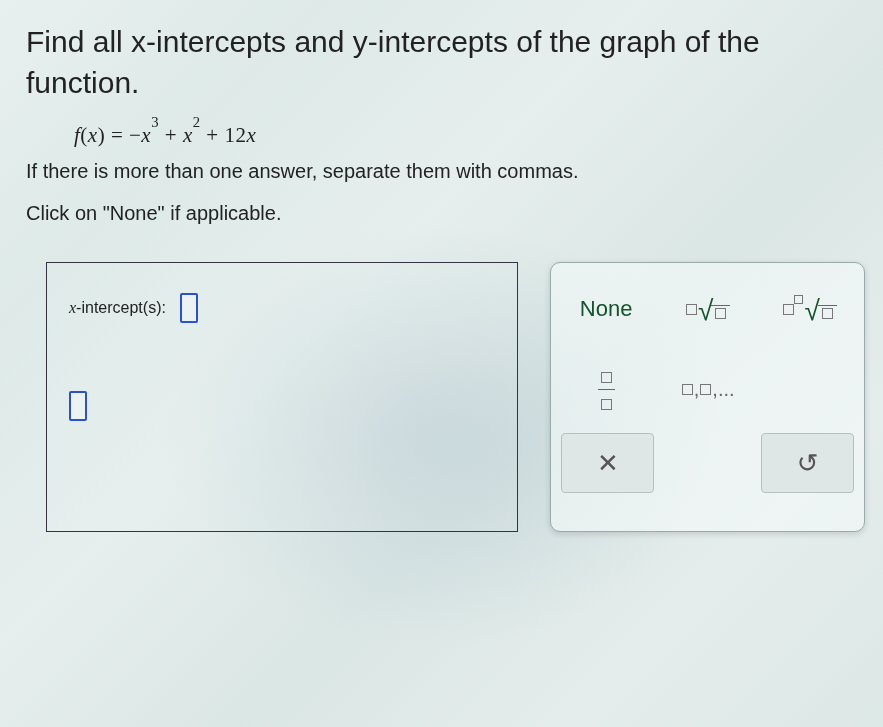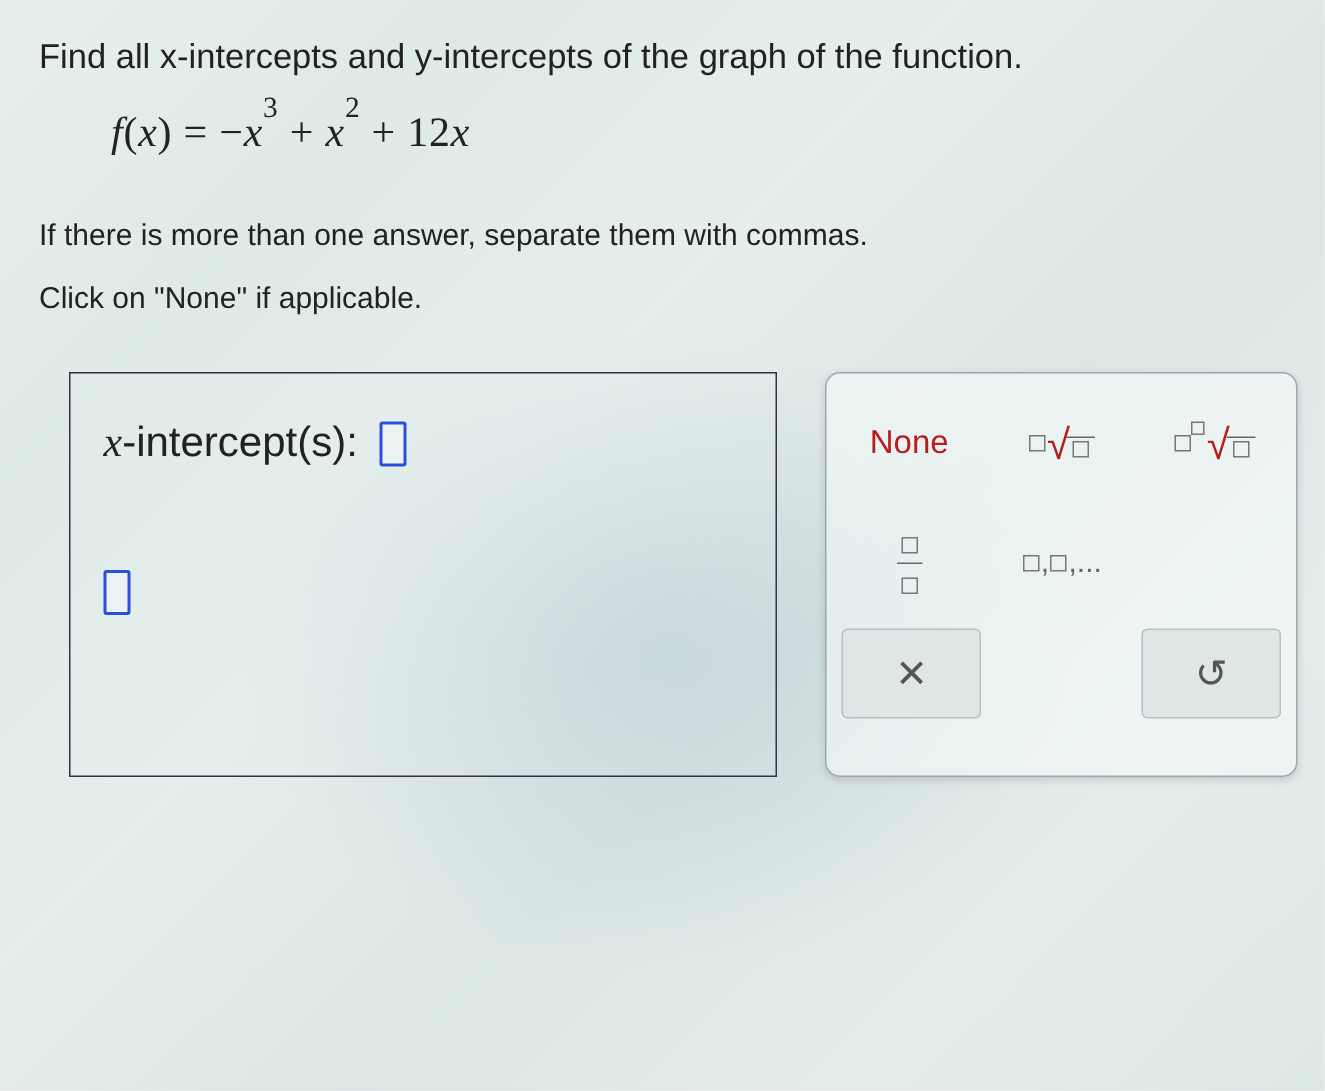--- a/index.html
+++ b/index.html
@@ -12,29 +12,29 @@
     background:
       radial-gradient(ellipse 400px 300px at 50% 60%, rgba(180,200,210,0.5), rgba(230,240,240,0.2) 70%),
       linear-gradient(135deg, #e8f0ee 0%, #dce8e6 20%, #e6eeec 40%, #d8e4e2 60%, #e4ecea 80%, #dae6e4 100%);
     color: #222;
     overflow: hidden;
   }
   .page {
     padding: 22px 18px 0 26px;
   }
   .question-line {
-    font-size: 23px;
+    font-size: 30px;
     line-height: 1.35;
     margin-bottom: 18px;
   }
   .equation {
-    font-size: 28px;
+    font-size: 21px;
     font-family: "Times New Roman", serif;
     font-style: italic;
-    margin: 10px 0 37px 48px;
+    margin: 10px 0 8px 48px;
     letter-spacing: 0.5px;
   }
   .equation .upright { font-style: normal; }
   .equation sup { font-size: 0.7em; position: relative; top: -0.45em; font-style: normal; }
   .instr {
     font-size: 20px;
     line-height: 1.5;
     margin-bottom: 12px;
   }
   .work-area {
@@ -48,21 +48,21 @@
     width: 480px;
     height: 270px;
     padding: 30px 22px 0 22px;
     background: rgba(255,255,255,0.05);
   }
   .answer-row {
     display: flex;
     align-items: center;
     gap: 14px;
     margin-bottom: 68px;
-    font-size: 28px;
+    font-size: 16px;
   }
   .answer-row .lbl {
     font-family: Arial, sans-serif;
   }
   .answer-row .lbl .ital { font-style: italic; font-family: "Times New Roman", serif; }
   .slot {
     display: inline-block;
     width: 18px;
     height: 30px;
     border: 2px solid #2b50d8;
@@ -83,21 +83,21 @@
     align-items: center;
     justify-items: center;
   }
   .key {
     width: 100%;
     height: 100%;
     display: flex;
     align-items: center;
     justify-content: center;
     font-size: 22px;
-    color: #b91c1c;
+    color: #14532d;
     cursor: pointer;
     border-radius: 4px;
   }
   .key .ph {
     display: inline-block;
     width: 14px;
     height: 14px;
     border: 1.5px solid #777;
     margin: 0 1px;
   }

